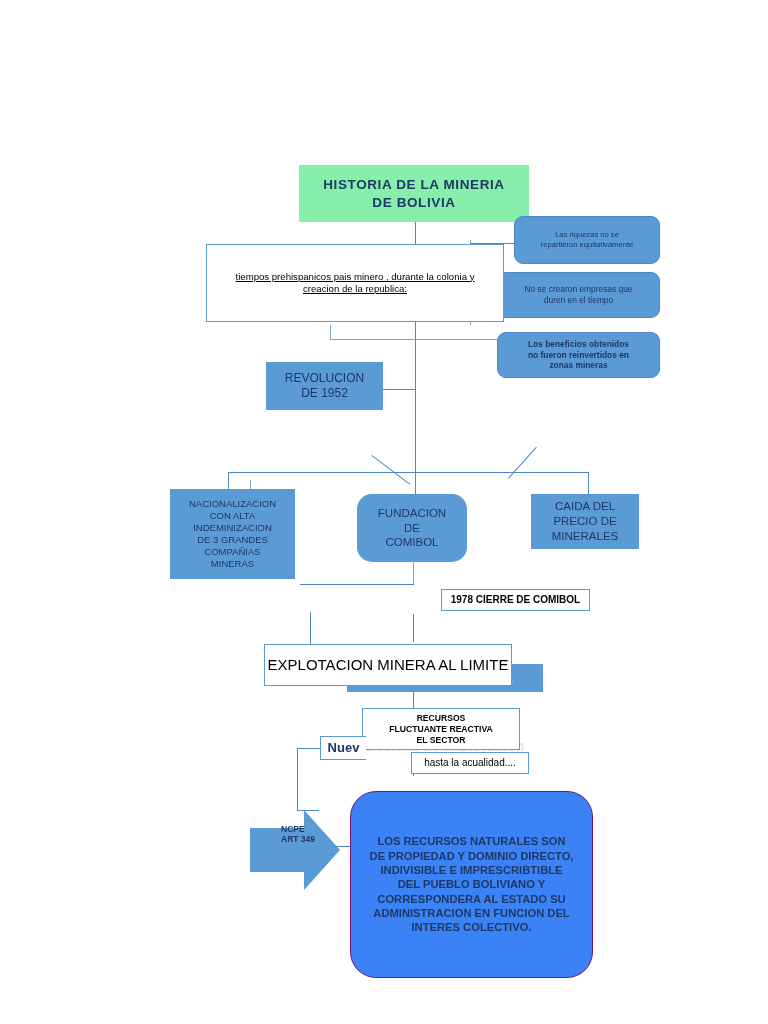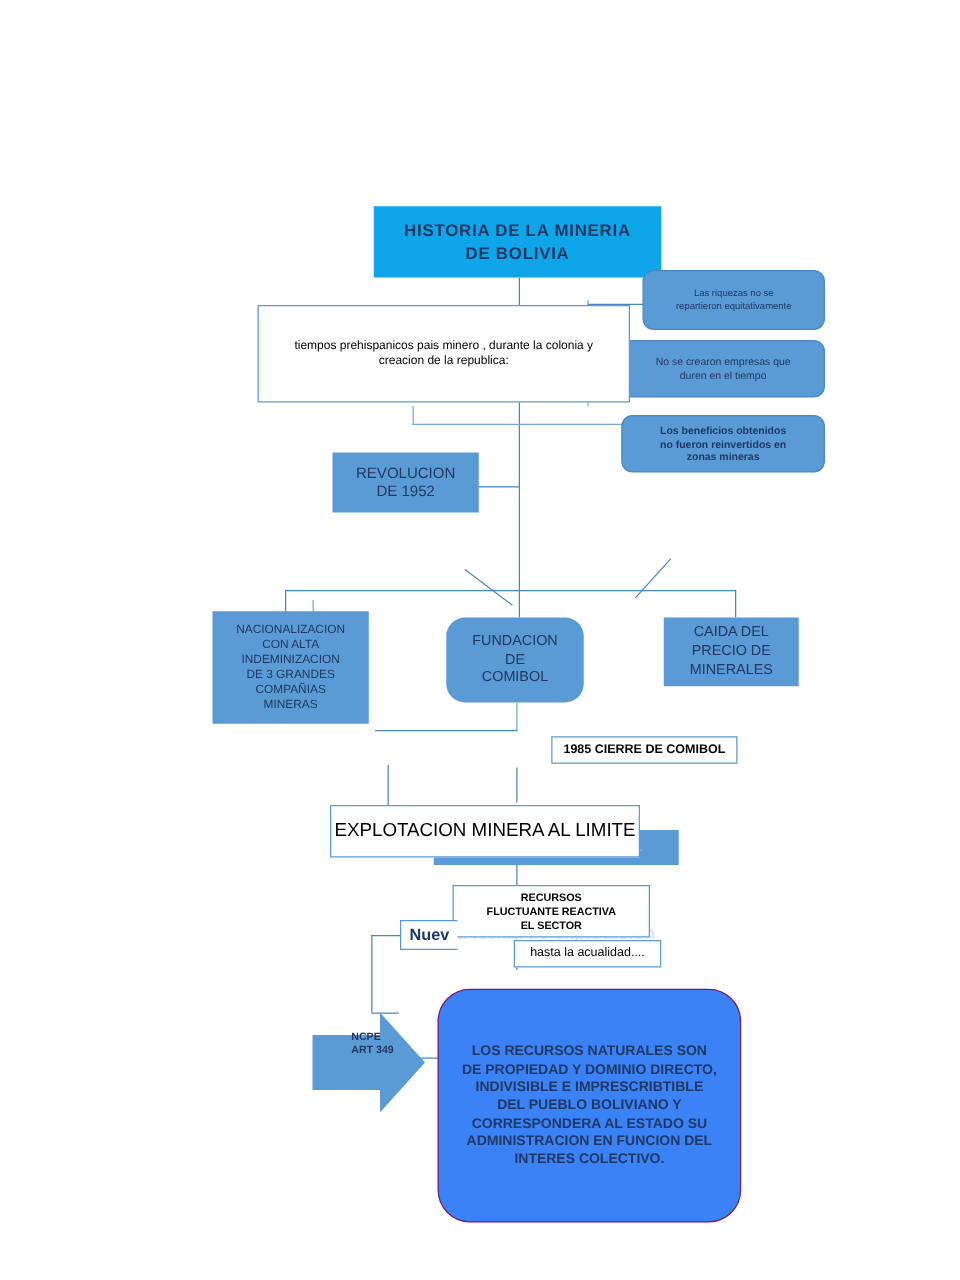--- a/index.html
+++ b/index.html
@@ -31,21 +31,21 @@
     position: absolute;
     display: flex;
     align-items: center;
     justify-content: center;
     text-align: center;
     color: #1f3864;
     line-height: 1.28;
   }
 
   .node.title {
-    background: #0ea5e9;
+    background: #86efac;
     color: #1f3864;
     font-weight: bold;
     letter-spacing: 0.6px;
   }
 
   .node.blue {
     background: #5b9bd5;
     color: #1f3864;
   }
 
@@ -161,42 +161,42 @@
   </div>
 
   <div class="node blue-round pad" style="left:497px; top:272px; width:163px; height:46px; font-size:8.4px;">
     <span>No se crearon empresas que duren en el tiempo</span>
   </div>
 
   <div class="node blue-round pad" style="left:497px; top:332px; width:163px; height:46px; font-size:8.4px;font-weight:bold;">
     <span>Los beneficios obtenidos no fueron reinvertidos en zonas mineras</span>
   </div>
 
-  <div class="node white pad" style="left:206px; top:244px; width:298px; height:78px; font-size:9.6px;">
+  <div class="node white pad" style="left:206px; top:244px; width:298px; height:78px; font-size:9.6px;text-decoration:underline;">
     <span>tiempos  prehispanicos  pais minero , durante la colonia y creacion de la republica:</span>
   </div>
 
   <div class="node blue pad" style="left:266px; top:362px; width:117px; height:48px; font-size:12px;">
     <span>REVOLUCION DE 1952</span>
   </div>
 
   <div class="node blue pad" style="left:170px; top:489px; width:125px; height:90px; font-size:9.5px;">
     <span>NACIONALIZACION CON ALTA INDEMINIZACION DE  3 GRANDES COMPAÑIAS MINERAS</span>
   </div>
 
   <div class="node blue pad" style="left:357px; top:494px; width:110px; height:68px; font-size:11.5px;border-radius:15px;">
     <span>FUNDACION DE COMIBOL</span>
   </div>
 
   <div class="node blue pad" style="left:531px; top:494px; width:108px; height:55px; font-size:11.5px;">
     <span>CAIDA DEL PRECIO DE MINERALES</span>
   </div>
 
   <div class="node white" style="left:441px; top:589px; width:149px; height:22px; font-size:10px; font-weight:bold; color:#000;">
-    <span>1985 CIERRE DE COMIBOL</span>
+    <span>1978 CIERRE DE COMIBOL</span>
   </div>
 
   <div class="node ghost" style="left:347px; top:664px; width:196px; height:28px; font-size:11px; justify-content:flex-start; padding-left:22px;">
     <span>MINERIA SAN CRISTOBAL</span>
   </div>
   <div class="node" style="left:487px; top:664px; width:34px; height:28px; font-size:12px; color:#1f3864;">
     <span>AL</span>
   </div>
 
   <div class="node white" style="left:248px; top:644px; width:248px; height:42px; font-size:15px; color:#000;margin-left:16px;">

